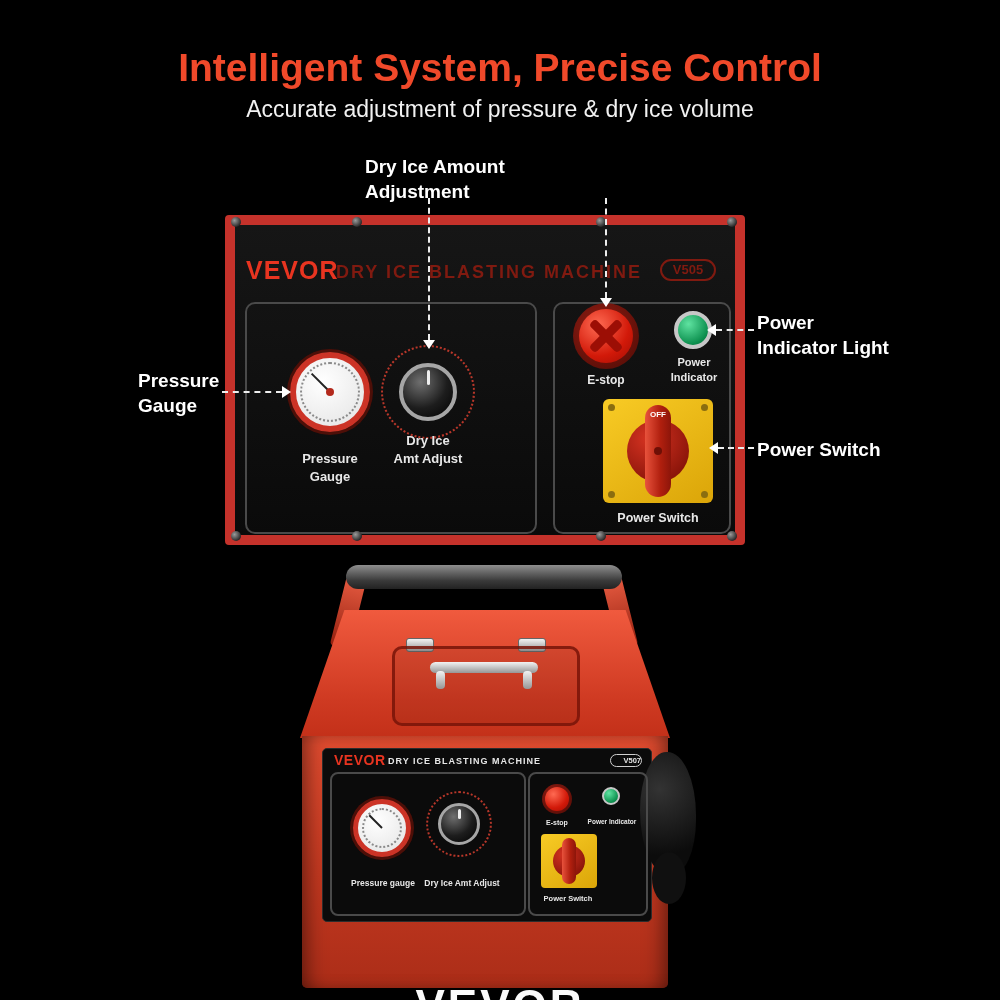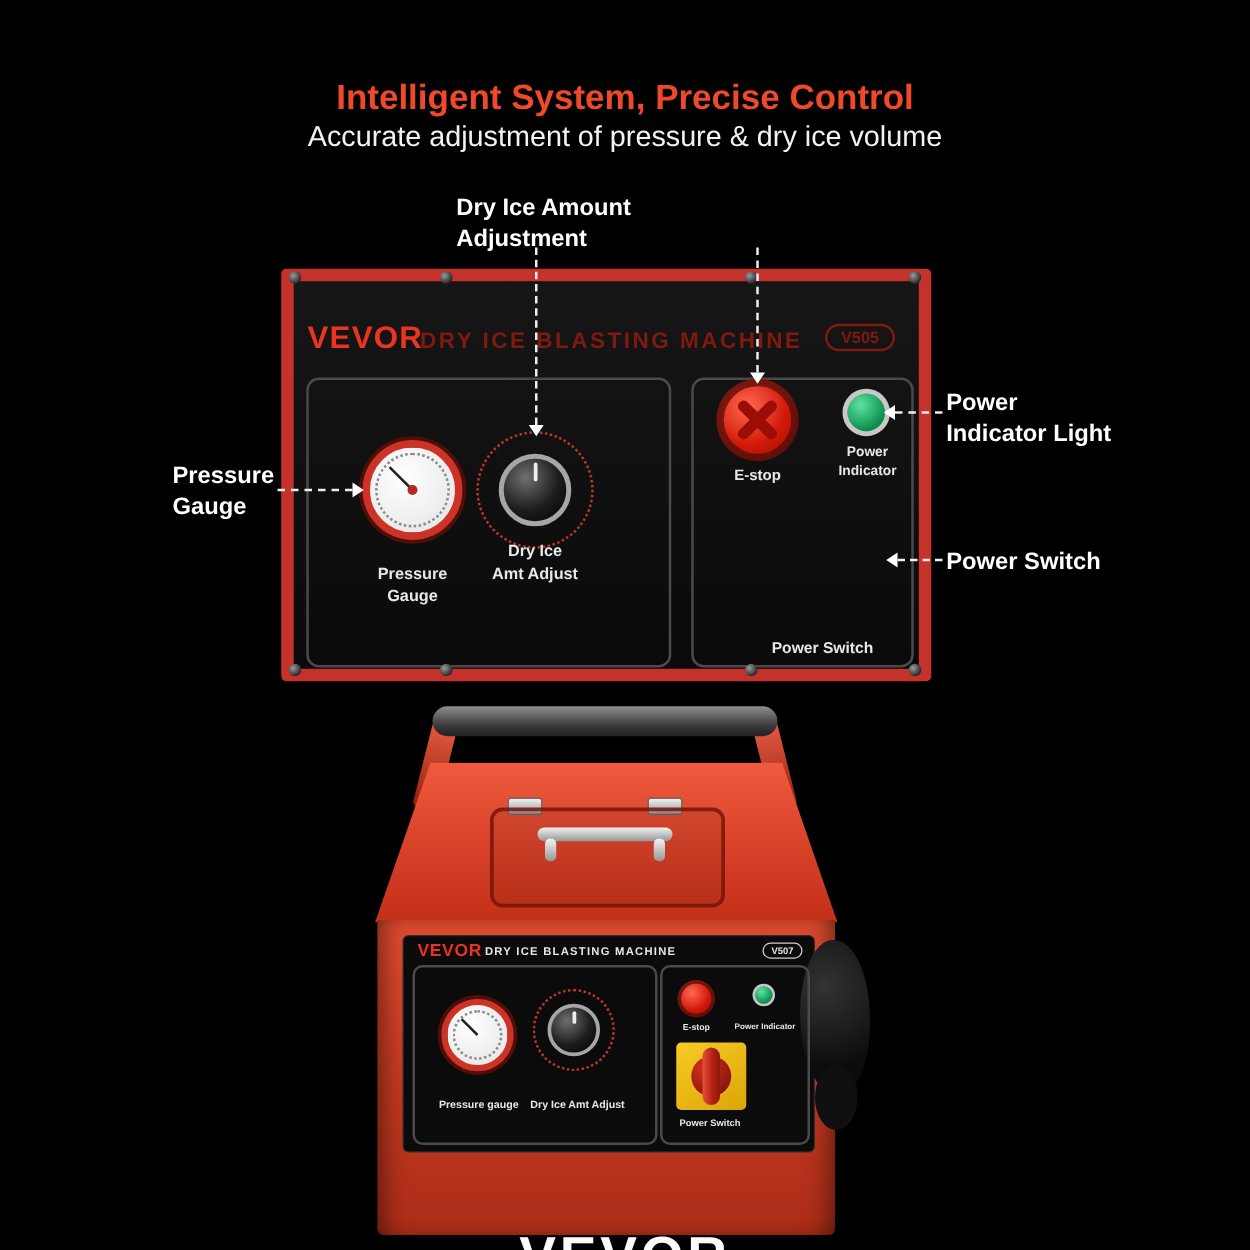--- a/index.html
+++ b/index.html
@@ -31,21 +31,21 @@
   .plate-screw{position:absolute;width:7px;height:7px;border-radius:50%;background:#8a6d10;}
   .sw-hub{position:absolute;border-radius:50%;background:radial-gradient(circle at 35% 30%,#d63322,#8c150a 75%);}
   .sw-handle{position:absolute;border-radius:13px;background:linear-gradient(90deg,#e8523c,#b01f0e 60%,#8c150a);}
   .chrome{background:linear-gradient(180deg,#f2f2f2,#969696);}
 </style>
 </head>
 <body>
 
 <div id="stage">
 
-  <div class="abs" style="left:0;right:0;top:46;text-align:center;top:46px;font-size:28px;font-weight:800;color:#f0492a;margin-top:16px;">Intelligent System, Precise Control</div>
+  <div class="abs" style="left:0;right:0;top:46;text-align:center;top:46px;font-size:39px;font-weight:800;color:#f0492a;">Intelligent System, Precise Control</div>
   <div class="abs callout pre" style="left:365px;top:154px;">Dry Ice Amount
 Adjustment</div>
 
   <div class="abs" style="left:0;right:0;top:96px;text-align:center;font-size:23px;font-weight:400;color:#f2f2f2;">Accurate adjustment of pressure &amp; dry ice volume</div>
   <div class="abs callout pre" style="left:138px;top:368px;">Pressure
 Gauge</div>
   <div class="abs callout pre" style="left:757px;top:310px;">Power
 Indicator Light</div>
   <div class="abs callout" style="left:757px;top:437px;">Power Switch</div>
 
@@ -105,20 +105,31 @@
     <div class="estop-btn" style="left:6px;top:6px;width:54px;height:54px;"></div>
     <div class="xbar" style="width:40px;height:9px;transform:translate(-50%,-50%) rotate(45deg);"></div>
     <div class="xbar" style="width:40px;height:9px;transform:translate(-50%,-50%) rotate(-45deg);"></div>
   </div>
   <div class="abs panel-label" style="left:570px;top:372px;width:72px;font-size:12px;z-index:12;">E-stop</div>
 
   <div class="abs indicator" style="left:674px;top:311px;width:38px;height:38px;box-sizing:border-box;z-index:12;"></div>
   <div class="abs panel-label pre" style="left:655px;top:355px;width:78px;font-size:11px;z-index:12;">Power
 Indicator</div>
 
+  <div class="abs plate" style="left:603px;top:399px;width:110px;height:104px;z-index:12;">
+    <div class="plate-screw" style="left:5px;top:5px;"></div>
+    <div class="plate-screw" style="right:5px;top:5px;"></div>
+    <div class="plate-screw" style="left:5px;bottom:5px;"></div>
+    <div class="plate-screw" style="right:5px;bottom:5px;"></div>
+    <div class="sw-hub" style="left:24px;top:21px;width:62px;height:62px;"></div>
+    <div class="sw-handle" style="left:42px;top:6px;width:26px;height:92px;">
+      <div style="position:absolute;left:0;right:0;top:5px;text-align:center;font-size:8px;font-weight:800;color:#fff;">OFF</div>
+    </div>
+    <div class="abs" style="left:51px;top:48px;width:8px;height:8px;border-radius:50%;background:#6e0f06;"></div>
+  </div>
   <div class="abs panel-label" style="left:588px;top:510px;width:140px;font-size:12.5px;z-index:12;">Power Switch</div>
 
   <div class="abs" style="left:346px;top:565px;width:276px;height:24px;border-radius:12px;
        background:linear-gradient(180deg,#8e8e8e,#3a3a3a 65%,#222);z-index:5;"></div>
   <div class="abs" style="left:338px;top:578px;width:20px;height:70px;border-radius:4px;transform:rotate(14deg);
        background:linear-gradient(180deg,#e65a40,#93200f);z-index:4;"></div>
   <div class="abs" style="left:610px;top:578px;width:20px;height:70px;border-radius:4px;transform:rotate(-14deg);
        background:linear-gradient(180deg,#e65a40,#93200f);z-index:4;"></div>
 
   <div class="abs" style="left:300px;top:610px;width:370px;height:128px;
@@ -136,21 +147,21 @@
 
   <div class="abs" style="left:302px;top:736px;width:366px;height:252px;border-radius:0 0 5px 5px;
        background:linear-gradient(180deg,#e04c30,#c23820 55%,#ab2d18);
        box-shadow:inset 14px 0 20px -10px rgba(0,0,0,.5), inset -14px 0 20px -10px rgba(0,0,0,.5);z-index:5;"></div>
 
   <div class="abs" style="left:322px;top:748px;width:328px;height:172px;background:#0b0b0b;border:1px solid #2c2c2c;border-radius:5px;z-index:6;"></div>
 
   <div class="abs" style="left:334px;top:752px;font-size:14px;font-weight:800;letter-spacing:.5px;color:#e83420;z-index:7;">VEVOR</div>
   <div class="abs" style="left:388px;top:756px;font-size:9px;font-weight:700;letter-spacing:1px;color:#e6e6e6;z-index:7;">DRY ICE BLASTING MACHINE</div>
   <div class="abs" style="left:610px;top:754px;width:32px;height:13px;box-sizing:border-box;border:1px solid #cfcfcf;border-radius:7px;
-       font-size:7.5px;font-weight:700;color:#e6e6e6;text-align:center;line-height:11px;z-index:7;">V507</div>
+       font-size:7.5px;font-weight:700;color:#e6e6e6;text-align:right;line-height:11px;z-index:7;">V507</div>
 
   <div class="abs subpanel" style="left:330px;top:772px;width:192px;height:140px;border-radius:8px;z-index:7;"></div>
   <div class="abs gauge" style="left:353px;top:799px;width:58px;height:58px;box-sizing:border-box;border-width:5px;z-index:8;">
     <div class="gauge-ticks"></div>
     <div class="needle" style="height:18px;transform:rotate(-45deg);"></div>
   </div>
   <div class="abs scale-ring" style="left:426px;top:791px;width:66px;height:66px;box-sizing:border-box;z-index:7;"></div>
   <div class="abs knob" style="left:438px;top:803px;width:42px;height:42px;box-sizing:border-box;border-width:3px;z-index:8;">
     <div class="knob-pointer" style="height:10px;"></div>
   </div>

